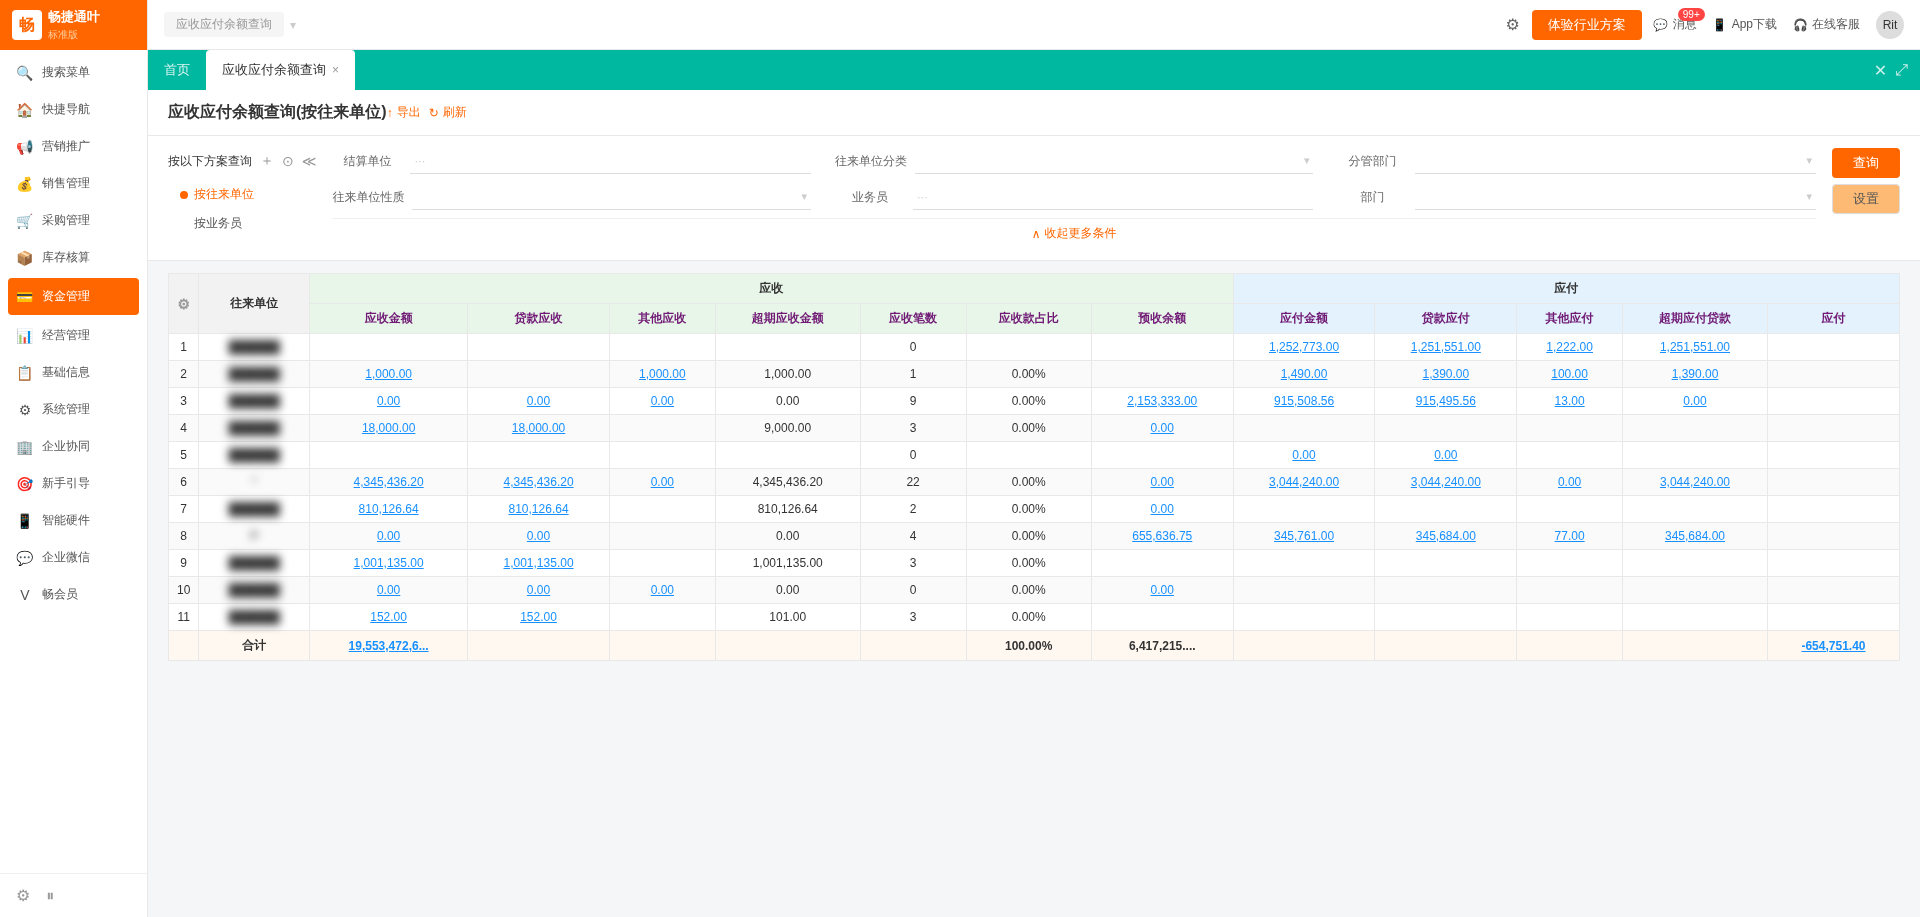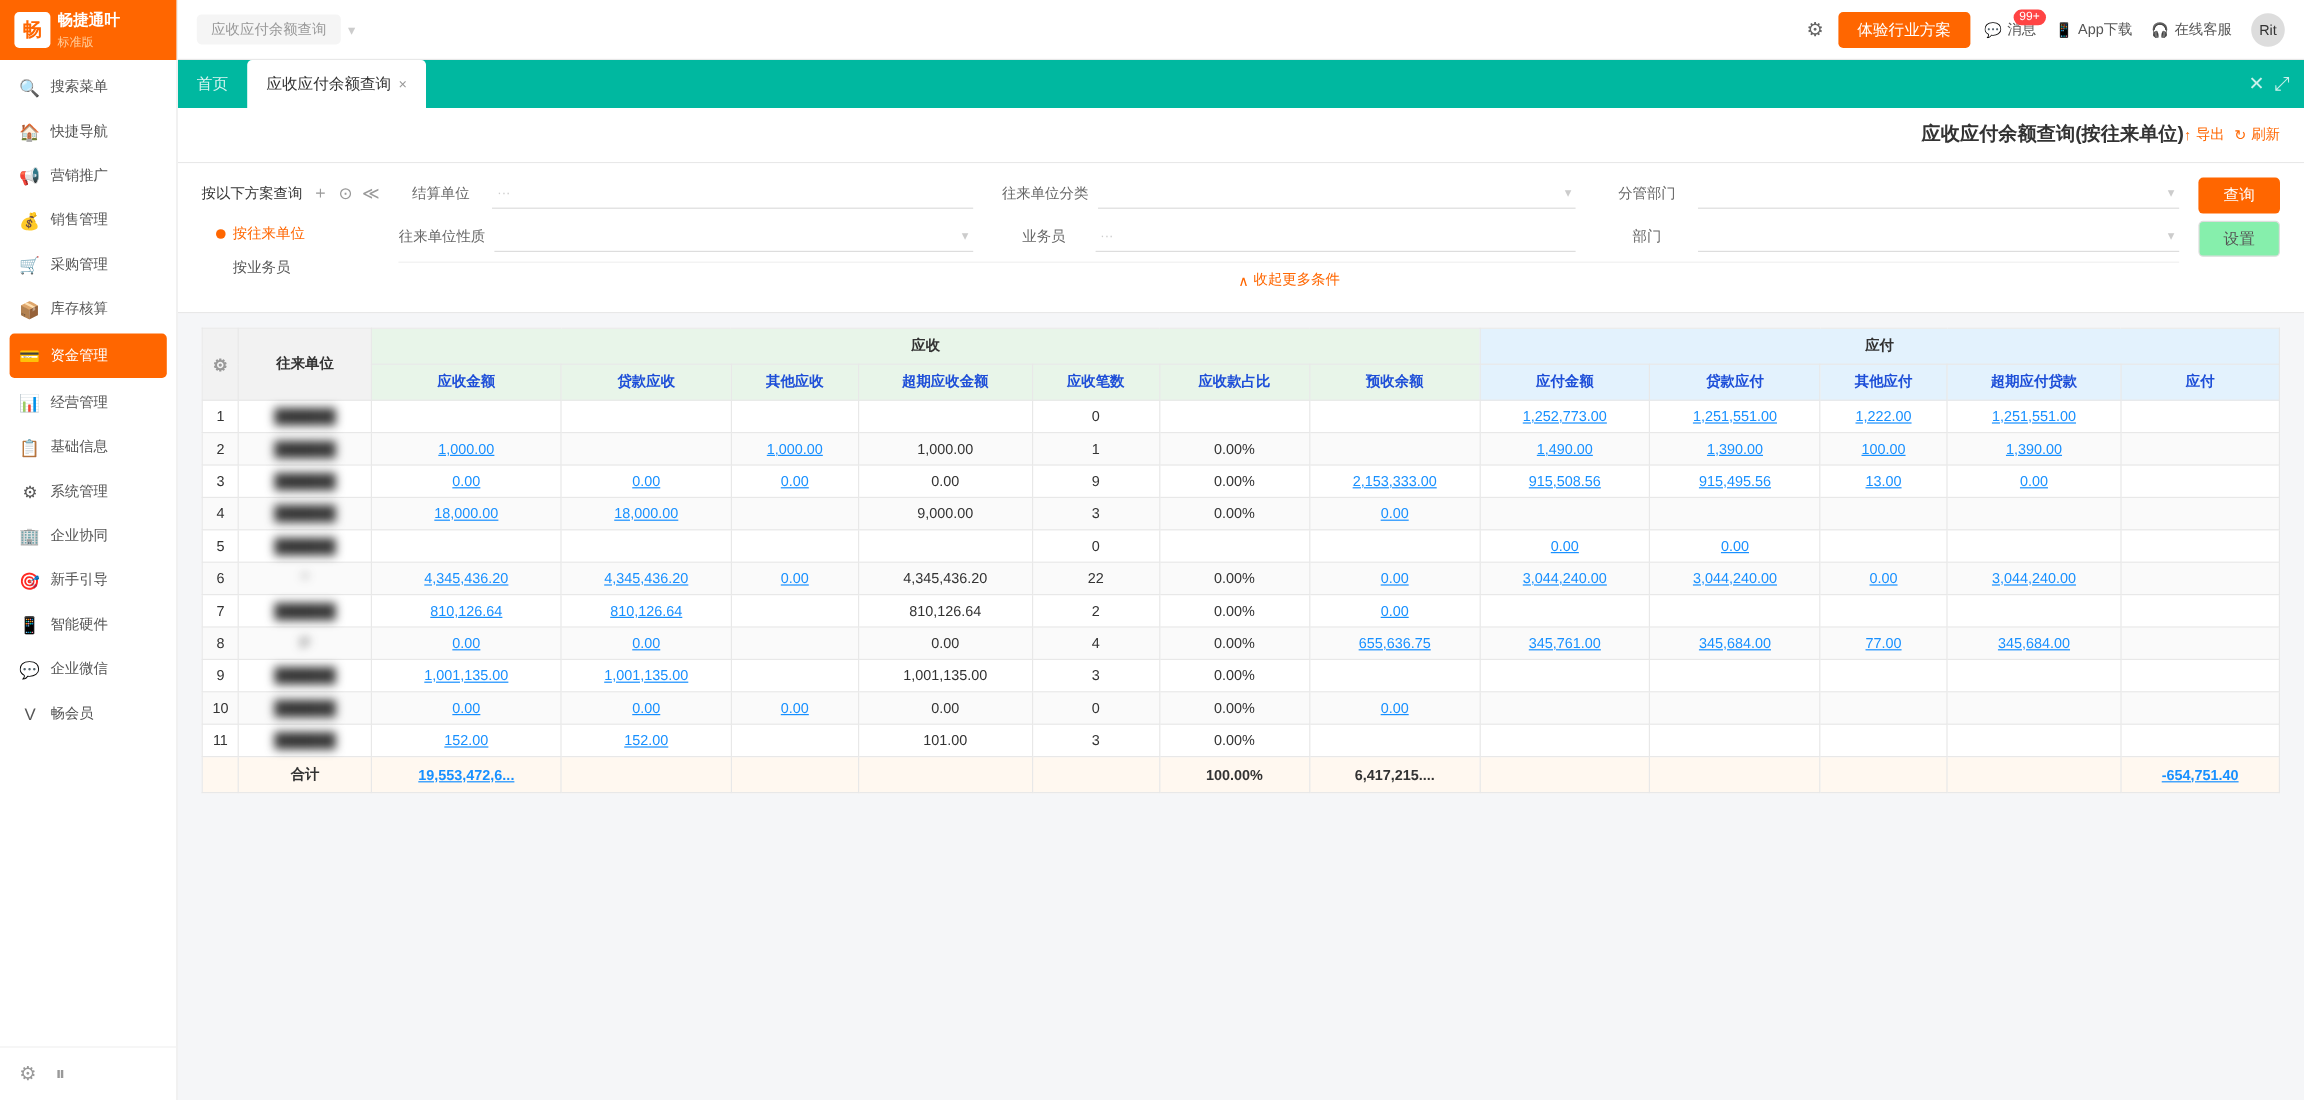--- a/index.html
+++ b/index.html
@@ -69,21 +69,21 @@
     .tab-close { font-size: 12px; color: #999; cursor: pointer; }
     .tab-bar-right { margin-left: auto; display: flex; align-items: center; gap: 8px; padding-right: 12px; }
     .tab-bar-btn { color: #fff; font-size: 16px; cursor: pointer; opacity: 0.8; }
 
     
     .content { flex: 1; background: #f5f6f8; overflow: hidden; display: flex; flex-direction: column; }
 
     
     .page-header {
       background: #fff; padding: 12px 20px; border-bottom: 1px solid #e8e8e8;
-      display: flex; align-items: center; justify-content: flex-end;
+      display: flex; align-items: center; justify-content: flex-start;
     }
     .page-title { font-size: 16px; font-weight: bold; color: #333; }
     .page-actions { display: flex; gap: 8px; align-items: center; }
     .btn-export, .btn-refresh {
       display: flex; align-items: center; gap: 4px; font-size: 12px;
       color: #ff6600; cursor: pointer; border: none; background: none;
     }
 
     
     .filter-area {
@@ -100,39 +100,39 @@
     .filter-sidenav-item.active { color: #ff6600; }
     .filter-sidenav-item .dot { width: 8px; height: 8px; border-radius: 50%; background: #ff6600; }
 
     
     .query-buttons { display: flex; flex-direction: column; gap: 6px; }
     .btn-query {
       background: #ff6600; color: #fff; border: none; border-radius: 4px;
       padding: 6px 20px; font-size: 13px; cursor: pointer; white-space: nowrap;
     }
     .btn-set {
-      background: #86efac; color: #555; border: 1px solid #ddd; border-radius: 4px;
+      background: #fdba74; color: #555; border: 1px solid #ddd; border-radius: 4px;
       padding: 5px 20px; font-size: 13px; cursor: pointer; white-space: nowrap;
     }
 
     
     .table-wrapper { flex: 1; overflow: auto; padding: 12px 20px; }
     .data-table {
       width: 100%; border-collapse: collapse; background: #fff;
       font-size: 12px; border: 1px solid #e8e8e8;
     }
     .data-table th, .data-table td {
       border: 1px solid #e8e8e8; padding: 6px 8px; text-align: center;
       white-space: nowrap;
     }
     .data-table thead tr:first-child th {
       background: #f2f2f2; font-weight: bold; color: #333;
     }
     .data-table thead tr:last-child th {
-      background: #f8f8f8; color: #1d4ed8;
+      background: #f8f8f8; color: #701a75;
     }
     .data-table tbody tr:nth-child(even) { background: #fafafa; }
     .data-table .num-link { color: #1890ff; text-decoration: underline; cursor: pointer; }
     .data-table tfoot td { background: #fff8f0; font-weight: bold; }
     .table-settings { width: 30px; }
     .col-yingshou { background: #e8f5e9 !important; }
     .col-yingfu { background: #e3f2fd !important; }
     .settings-icon { font-size: 14px; color: #999; cursor: pointer; }
 
     

